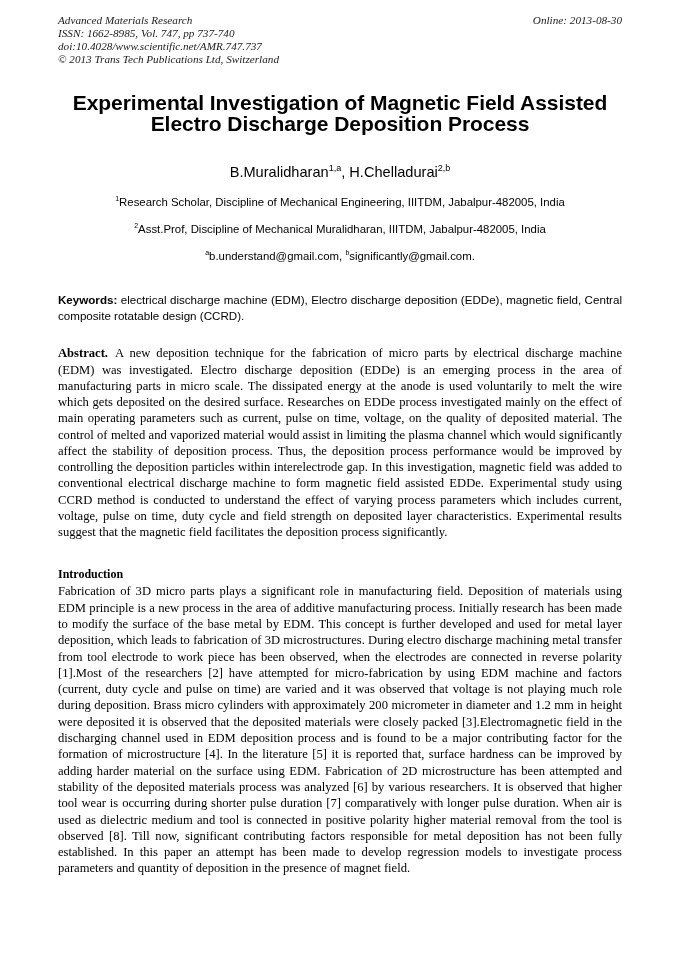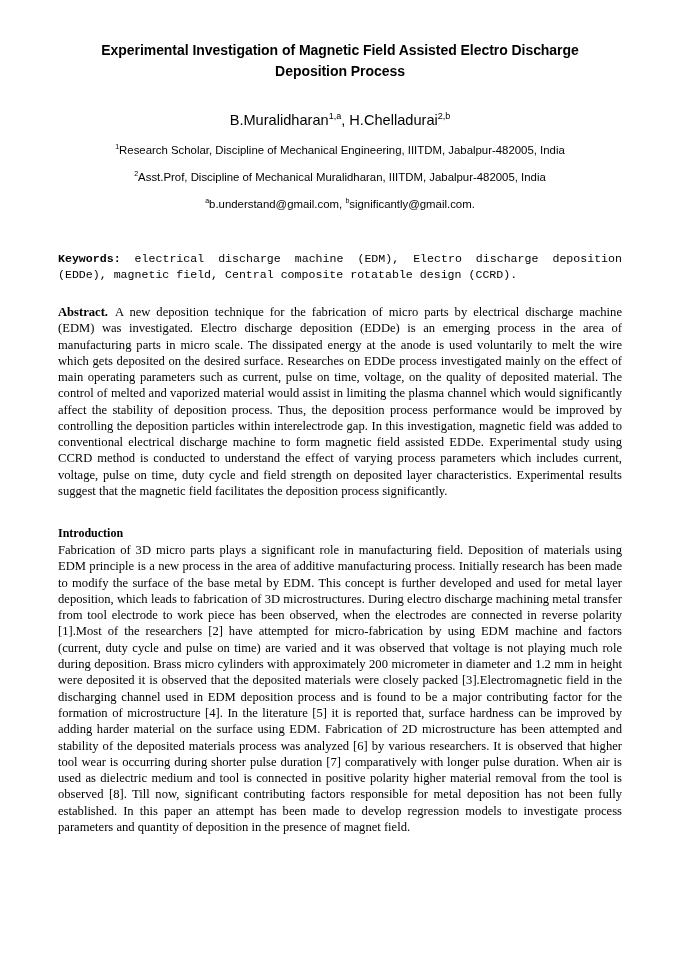--- a/index.html
+++ b/index.html
@@ -47,21 +47,21 @@
   }
 
   
   .title-block {
     margin-top: 26px;
     text-align: center;
   }
   .paper-title {
     font-family: "Liberation Sans", sans-serif;
     font-weight: bold;
-    font-size: 14px;
+    font-size: 21px;
     line-height: 21px;
     letter-spacing: -0.05px;
     margin: 12px 14px;
   }
   .authors {
     font-family: "Liberation Sans", sans-serif;
     font-size: 14.6px;
     line-height: 18px;
     margin-top: 29px;
   }
@@ -83,24 +83,24 @@
   .emails {
     font-family: "Liberation Sans", sans-serif;
     font-size: 11.4px;
     line-height: 14px;
     margin-top: 13px;
     text-align: center;
   }
 
   
   .keywords {
-    font-family: Liberation Mono, monospace;
+    font-family: Liberation Sans, sans-serif;
     font-size: 11.6px;
     line-height: 15.5px;
-    margin-top: 40px;
+    margin-top: 29px;
     text-align: justify;
     text-justify: inter-word;
   }
   .keywords .kw-label {
     font-weight: bold;
   }
 
   
   .abstract {
     font-family: "Liberation Serif", serif;
@@ -136,20 +136,27 @@
     text-align: justify;
     text-justify: inter-word;
     hyphens: none;
   }
 </style>
 </head>
 <body>
 
 <div class="page">
 
+  <div class="journal-header">
+    <span class="hdr-line">Advanced Materials Research</span>
+    <span class="hdr-line">ISSN: 1662-8985, Vol. 747, pp 737-740</span>
+    <span class="hdr-line">doi:10.4028/www.scientific.net/AMR.747.737</span>
+    <span class="hdr-line">© 2013 Trans Tech Publications Ltd, Switzerland</span>
+    <span class="online-date">Online: 2013-08-30</span>
+  </div>
 
   <div class="title-block">
     <h1 class="paper-title">Experimental Investigation of Magnetic Field Assisted Electro Discharge Deposition Process</h1>
 
     <div class="authors">
       <span>B.Muralidharan</span><sup>1,a</sup><span>, </span><span>H.Chelladurai</span><sup>2,b</sup>
     </div>
 
     <div class="affil">
       <sup>1</sup><span>Research Scholar, Discipline of Mechanical Engineering, IIITDM, Jabalpur-482005, India</span>

